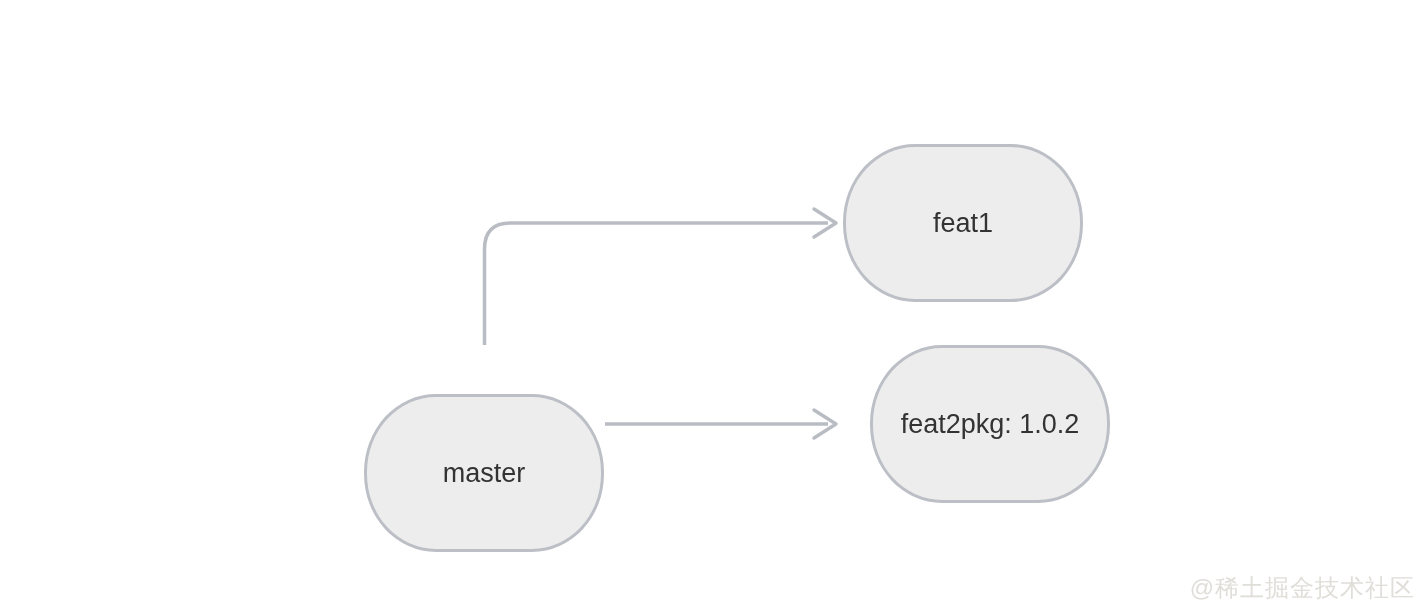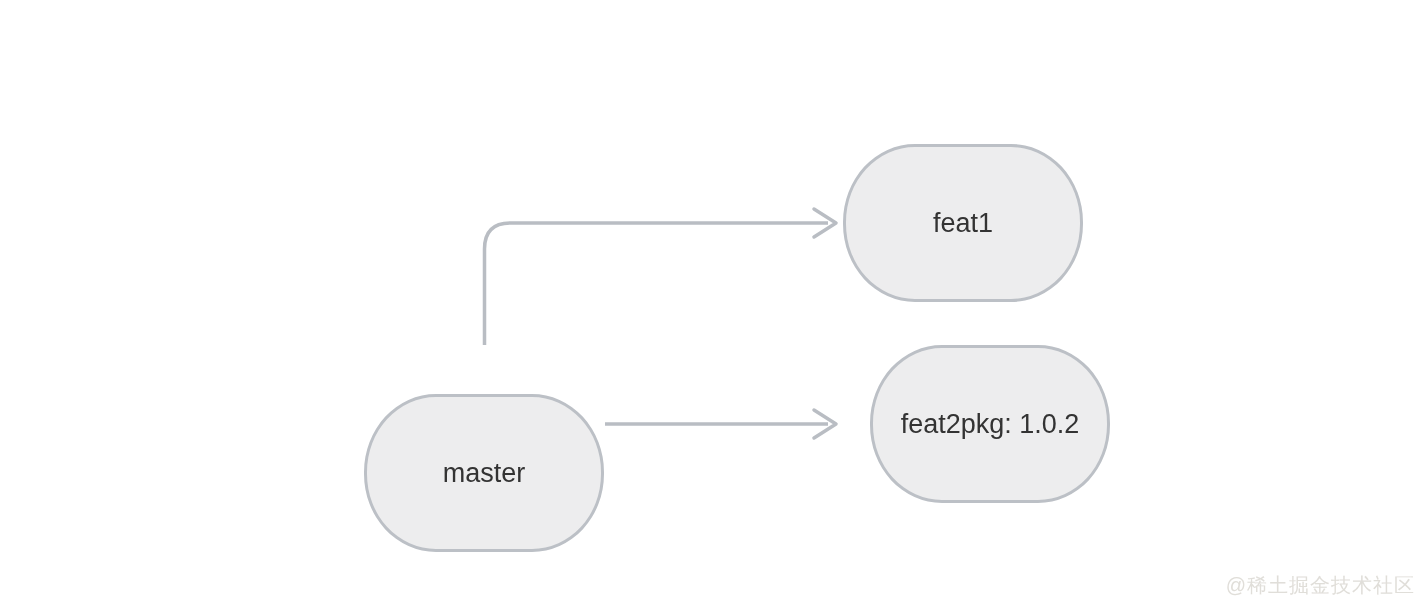--- a/index.html
+++ b/index.html
@@ -51,21 +51,21 @@
     line-height: 40px;
     white-space: nowrap;
   }
   .node-master { left: 364px; top: 346px; margin-top: 48px; }
   .node-feat1  { left: 843px; top: 144px; }
   .node-feat2  { left: 870px; top: 345px; }
   .watermark {
     position: absolute;
     right: 13px;
     top: 572px;
-    font-size: 20px;
+    font-size: 24px;
     color: #e0ded9;
     letter-spacing: 1px;
     white-space: nowrap;
   }
 </style>
 </head>
 <body>
 
 <div class="canvas">
 

